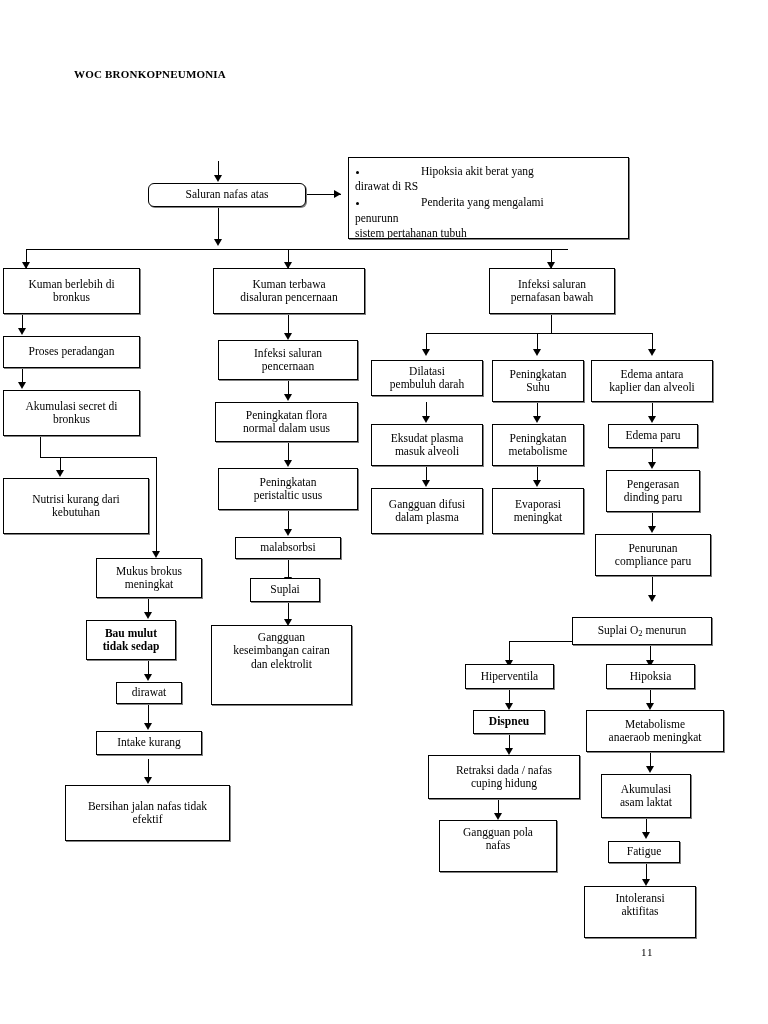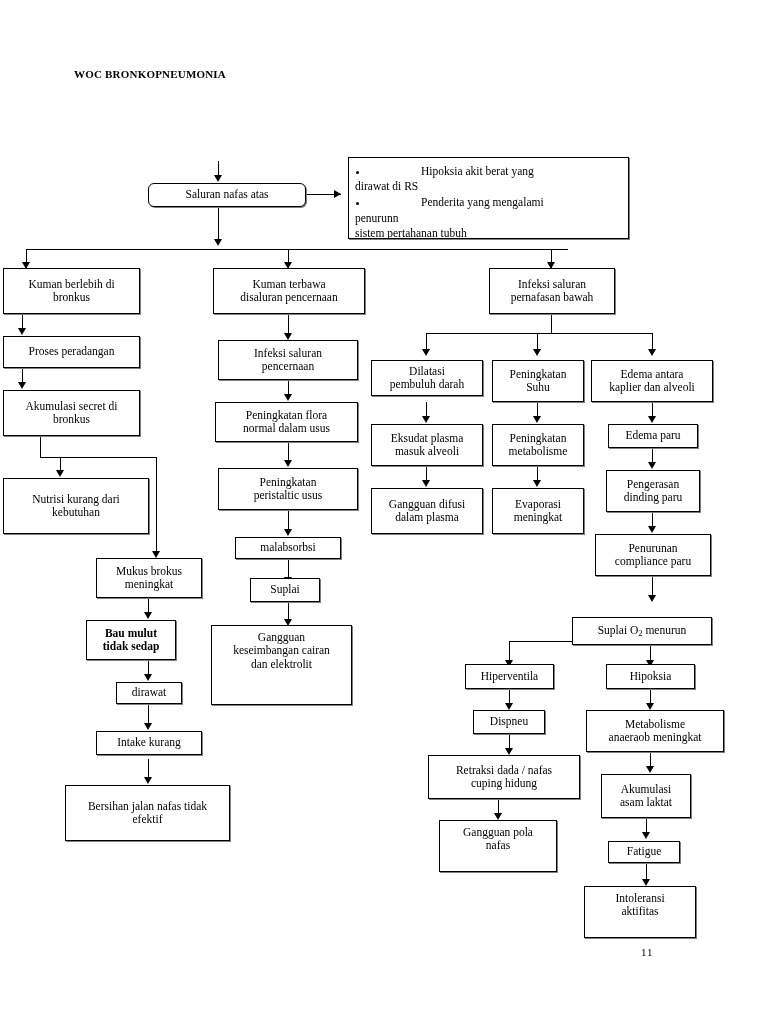--- a/index.html
+++ b/index.html
@@ -238,21 +238,21 @@
   <div class="arw" style="left:646px;top:660px;"></div>
   <div class="ln hl" style="left:509px;top:641px;width:142px;"></div>
   <div class="ln vl" style="left:509px;top:641px;height:20px;"></div>
   <div class="arw" style="left:505px;top:660px;"></div>
 
   <div class="box" style="left:465px;top:664px;width:89px;height:25px;">Hiperventila</div>
   <div class="box" style="left:606px;top:664px;width:89px;height:25px;">Hipoksia</div>
 
   <div class="ln vl" style="left:509px;top:689px;height:15px;"></div>
   <div class="arw" style="left:505px;top:703px;"></div>
-  <div class="box" style="left:473px;top:710px;width:72px;height:24px;">Dispneu</div>
+  <div class="box" style="left:473px;top:710px;width:72px;height:24px;font-weight:bold;">Dispneu</div>
 
   <div class="ln vl" style="left:650px;top:689px;height:15px;"></div>
   <div class="arw" style="left:646px;top:703px;"></div>
   <div class="box" style="left:586px;top:710px;width:138px;height:42px;">Metabolisme<br>anaeraob meningkat</div>
 
   <div class="ln vl" style="left:509px;top:734px;height:15px;"></div>
   <div class="arw" style="left:505px;top:748px;"></div>
   <div class="box" style="left:428px;top:755px;width:152px;height:44px;">Retraksi dada / nafas<br>cuping hidung</div>
 
   <div class="ln vl" style="left:650px;top:752px;height:15px;"></div>

